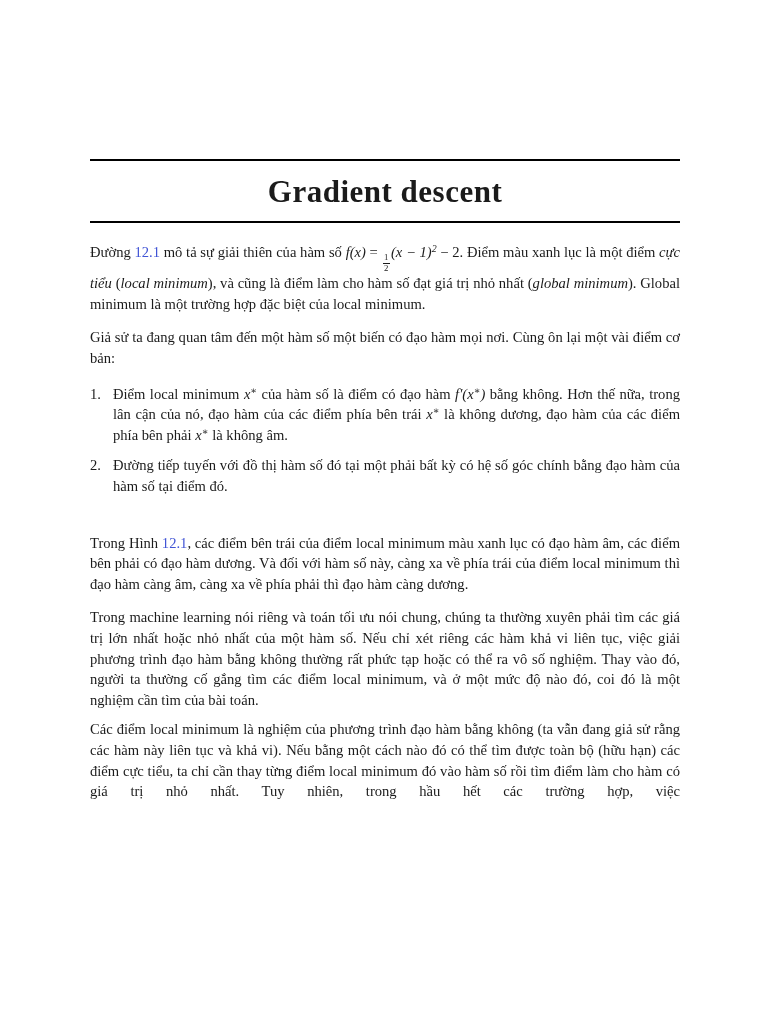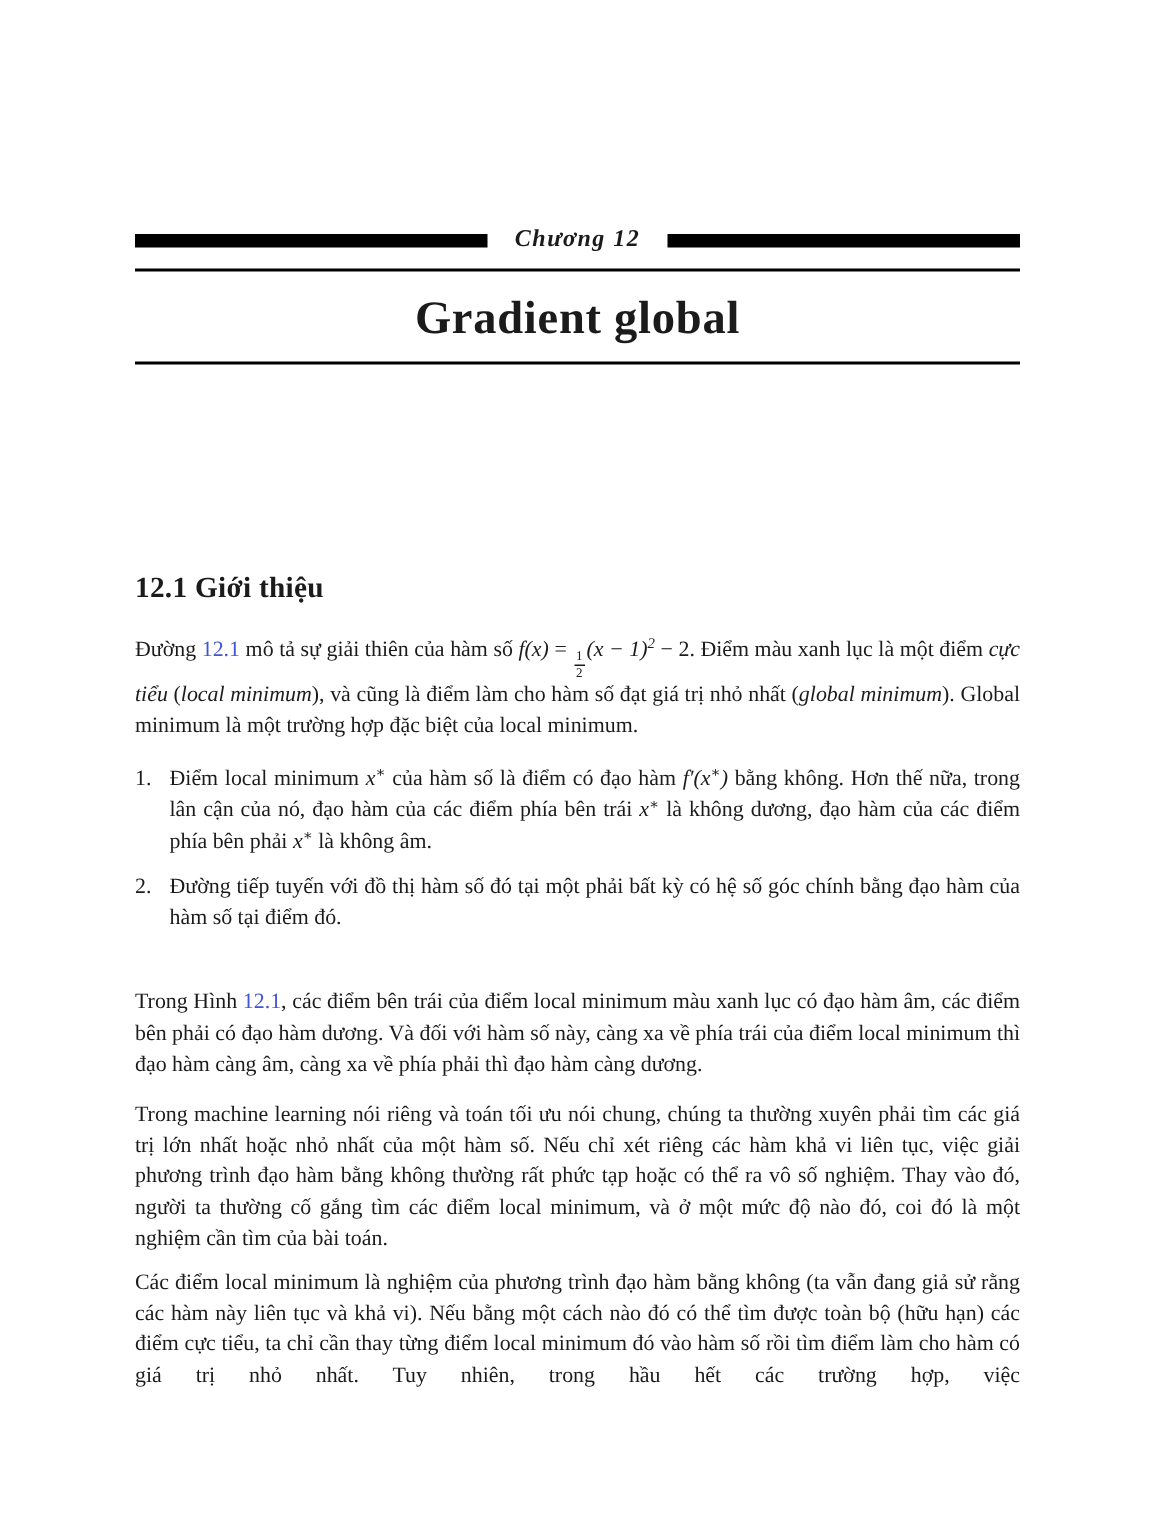--- a/index.html
+++ b/index.html
@@ -30,39 +30,34 @@
   .seg-link{cursor:pointer;}
   .frac{display:inline-flex;flex-direction:column;align-items:center;vertical-align:-0.38em;font-size:0.6em;line-height:1.1;padding:0 1px;}
   .frac .fr-num{border-bottom:1px solid currentColor;padding:0 1.5px;}
   sup.msup{font-size:0.68em;line-height:0;vertical-align:0.5em;}
 </style>
 </head>
 <body>
 
 <div class="page">
 
-  <div class="chapter-row">
-    <div class="bar"></div>
-    <div class="chapter-label">Chương 12</div>
-    <div class="bar"></div>
-  </div>
 
   <div class="rule rule-top"></div>
 
-  <h1 class="title">Gradient global</h1>
+  <h1 class="title">Gradient descent</h1>
 
   <div class="rule rule-bottom"></div>
 
-  <h2 class="section">12.1 Giới thiệu</h2>
 
   <p class="para first"><span class="seg-plain">Đường </span><span class="seg-link" style="color: rgb(65, 84, 213);">12.1</span><span class="seg-plain"> mô tả sự giải thiên của hàm số </span><span class="seg-math">f(x)</span><span class="seg-plain"> = </span><span class="frac">
         <span class="fr-num">1</span>
         <span class="fr-den">2</span>
       </span><span class="seg-math">(x − 1)</span><sup class="msup seg-math">2</sup><span class="seg-plain"> − 2. Điểm màu xanh lục là một điểm </span><span class="seg-italic">cực tiểu</span><span class="seg-plain"> (</span><span class="seg-italic">local minimum</span><span class="seg-plain">), và cũng là điểm làm cho hàm số đạt giá trị nhỏ nhất (</span><span class="seg-italic">global minimum</span><span class="seg-plain">). Global minimum là một trường hợp đặc biệt của local minimum.</span></p>
 
+  <p class="para"><span class="seg-plain">Giả sử ta đang quan tâm đến một hàm số một biến có đạo hàm mọi nơi. Cùng ôn lại một vài điểm cơ bản:</span></p>
 
   <div class="list">
     <div class="list-item">
       <span class="num">1.</span>
       <span class="item-body"><span class="seg-plain">Điểm local minimum </span><span class="seg-math">x</span><sup class="msup seg-math">∗</sup><span class="seg-plain"> của hàm số là điểm có đạo hàm </span><span class="seg-math">f′(x</span><sup class="msup seg-math">∗</sup><span class="seg-math">)</span><span class="seg-plain"> bằng không. Hơn thế nữa, trong lân cận của nó, đạo hàm của các điểm phía bên trái </span><span class="seg-math">x</span><sup class="msup seg-math">∗</sup><span class="seg-plain"> là không dương, đạo hàm của các điểm phía bên phải </span><span class="seg-math">x</span><sup class="msup seg-math">∗</sup><span class="seg-plain"> là không âm.</span></span>
     </div>
     <div class="list-item">
       <span class="num">2.</span>
       <span class="item-body"><span class="seg-plain">Đường tiếp tuyến với đồ thị hàm số đó tại một phải bất kỳ có hệ số góc chính bằng đạo hàm của hàm số tại điểm đó.</span></span>
     </div>

